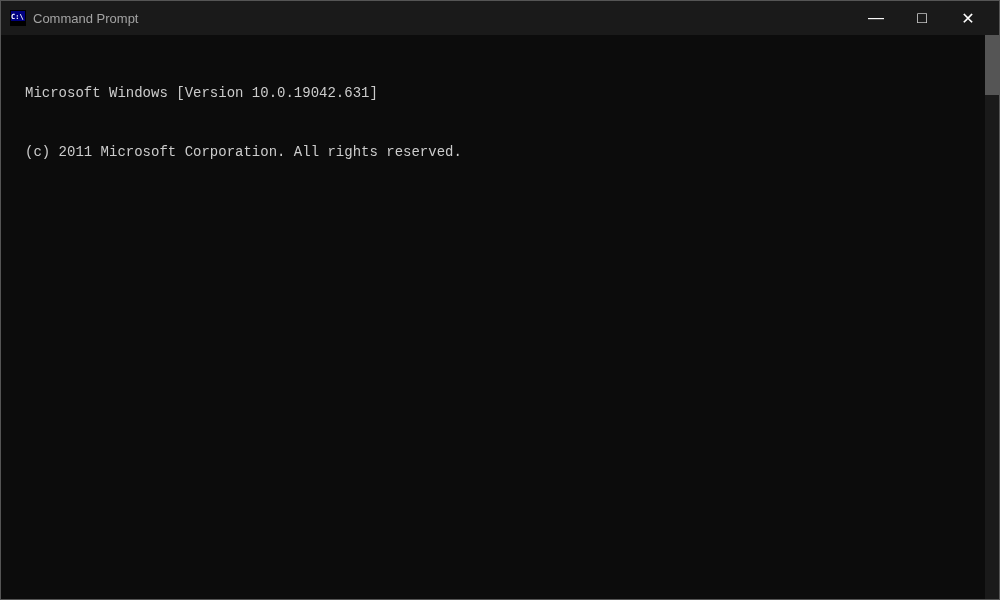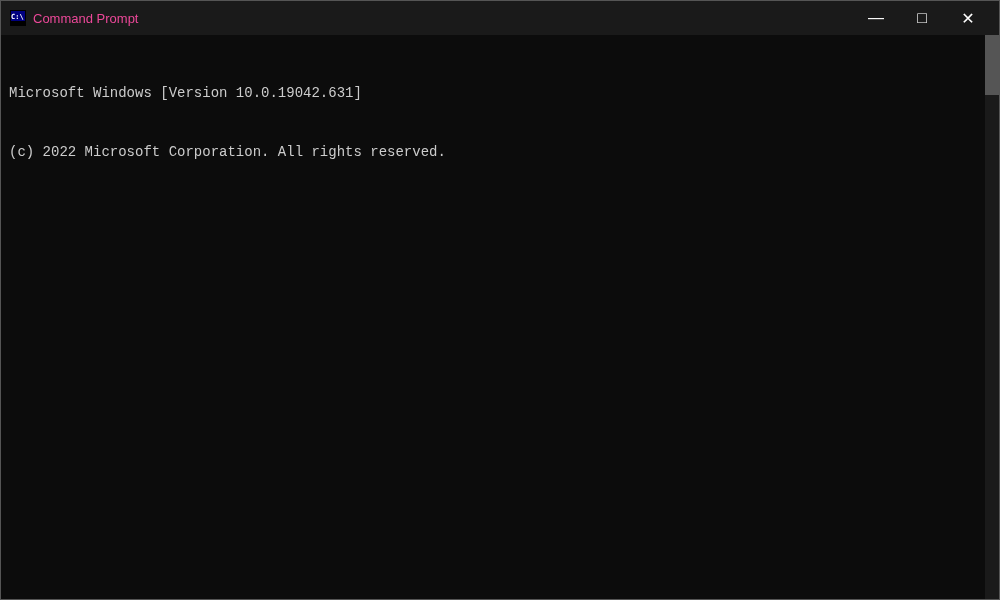--- a/index.html
+++ b/index.html
@@ -46,21 +46,21 @@
     }
 
     .title-bar-icon svg {
       width: 16px;
       height: 16px;
     }
 
     .title-bar-text {
       flex: 1;
       font-size: 13px;
-      color: #ec4899;
+      color: #a3a3a3;
     }
 
     .title-bar-controls {
       display: flex;
       align-items: center;
       gap: 0;
     }
 
     .title-bar-button {
       width: 46px;
@@ -107,20 +107,21 @@
       font-family: 'Consolas', 'Courier New', monospace;
       font-size: 14px;
       line-height: 1.4;
       padding: 4px 4px 4px 4px;
       padding-right: 18px;
       white-space: pre;
     }
 
     .terminal-line {
       display: block;
+      margin-left: 16px;
     }
   </style>
 </head>
 <body>
 
 <div class="window">
 
   <div class="title-bar">
     <div class="title-bar-icon">
 
@@ -134,20 +135,20 @@
     <div class="title-bar-controls">
       <button class="title-bar-button">—</button>
       <button class="title-bar-button">□</button>
       <button class="title-bar-button close">✕</button>
     </div>
   </div>
 
   <div class="terminal-body">
     <div class="terminal-content">
       <span class="terminal-line">Microsoft Windows [Version 10.0.19042.631]</span>
-      <span class="terminal-line">(c) 2022 Microsoft Corporation. All rights reserved.</span>
+      <span class="terminal-line">(c) 2011 Microsoft Corporation. All rights reserved.</span>
       <span class="terminal-line"></span>
     </div>
     <div class="scrollbar">
       <div class="scrollbar-thumb"></div>
     </div>
   </div>
 </div>
 
 </body></html>

